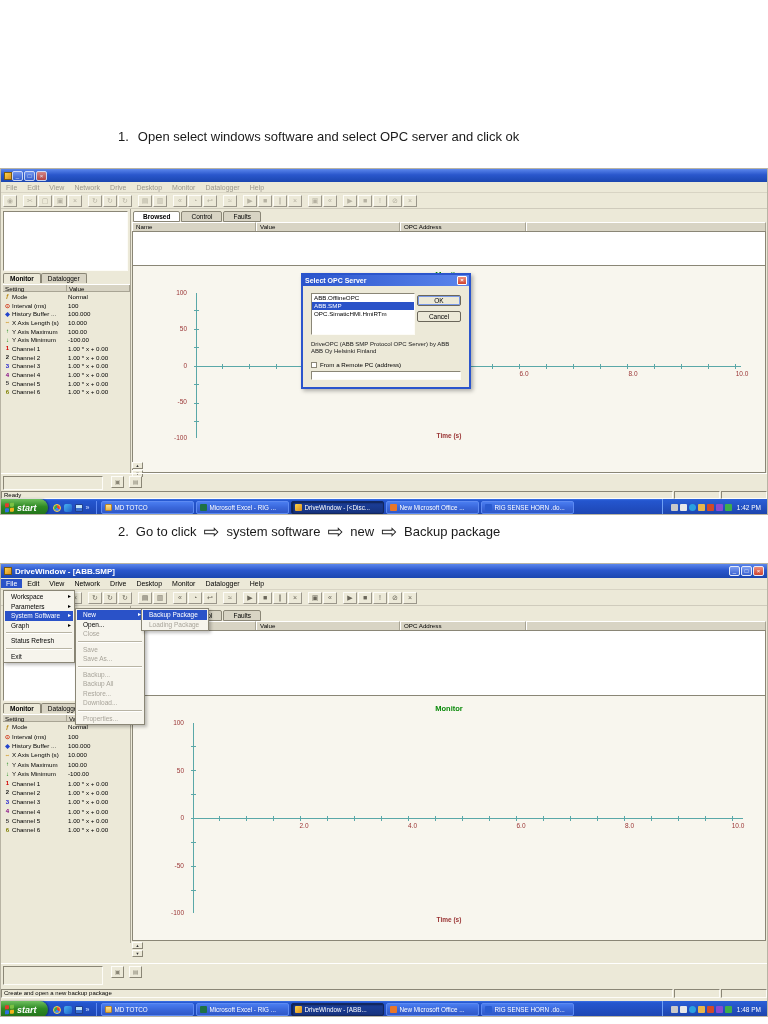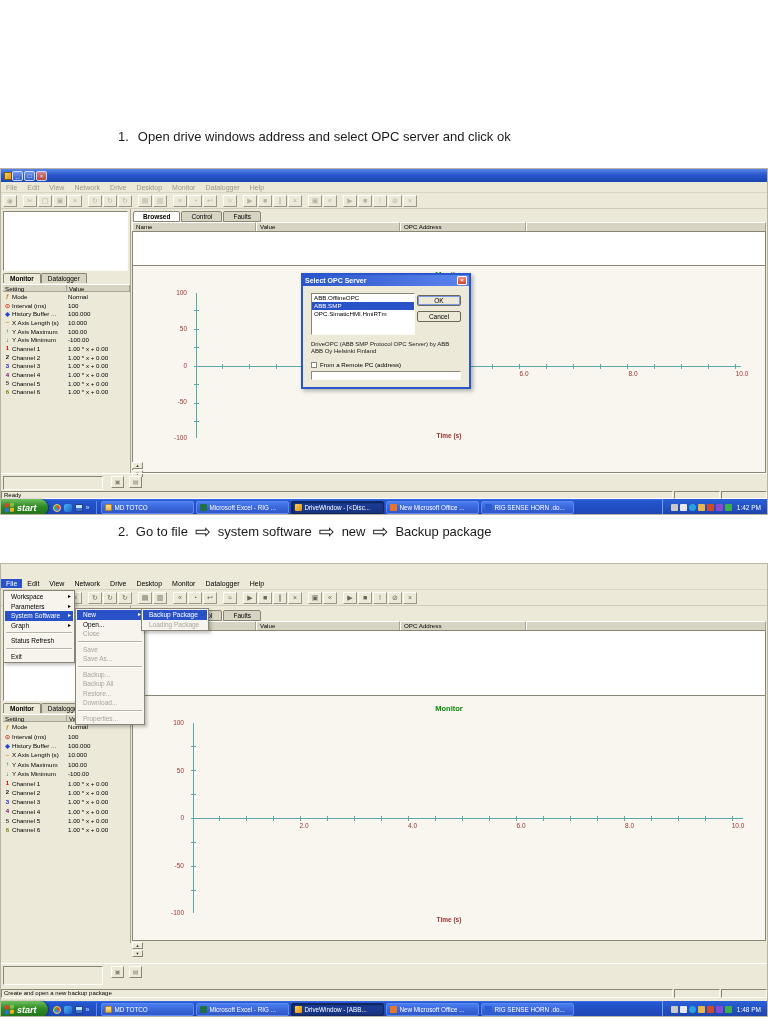--- a/index.html
+++ b/index.html
@@ -204,21 +204,21 @@
   .ttime{margin-left:3px;white-space:nowrap;}
 </style>
 </head>
 <body>
 
 <div class="page">
 
 
   <div class="step step1">
     <span>1.</span>
-    <span>Open drive windows address and select OPC server and click ok</span>
+    <span>Open select windows software and select OPC server and click ok</span>
   </div>
 
   <div class="shot" id="shot1">
     <div class="titlebar">
       <span class="appico"></span>
       <span class="wbtns">
         <span class="wbtn min"></span>
         <span class="wbtn max"></span>
         <span class="wbtn close"></span>
       </span>
@@ -483,30 +483,39 @@
         <span class="tico t5"></span>
         <span class="tico t6"></span>
         <span class="tico t7"></span>
         <span class="ttime">1:42 PM</span>
       </div>
     </div>
   </div>
 
   <div class="step step2">
     <span>2.</span>
-    <span>Go to file</span>
+    <span>Go to click</span>
     <span class="barrow"></span>
     <span>system software</span>
     <span class="barrow"></span>
     <span>new</span>
     <span class="barrow"></span>
     <span>Backup package</span>
   </div>
 
   <div class="shot" id="shot2">
+    <div class="titlebar">
+      <span class="appico"></span>
+      <span class="ttext">DriveWindow - [ABB.SMP]</span>
+      <span class="wbtns">
+        <span class="wbtn min"></span>
+        <span class="wbtn max"></span>
+        <span class="wbtn close"></span>
+      </span>
+    </div>
     <div class="menubar">
 
     <span class="mi active">File</span>
         <span class="mi">Edit</span>
         <span class="mi">View</span>
         <span class="mi">Network</span>
         <span class="mi">Drive</span>
         <span class="mi">Desktop</span>
         <span class="mi">Monitor</span>
         <span class="mi">Datalogger</span>

